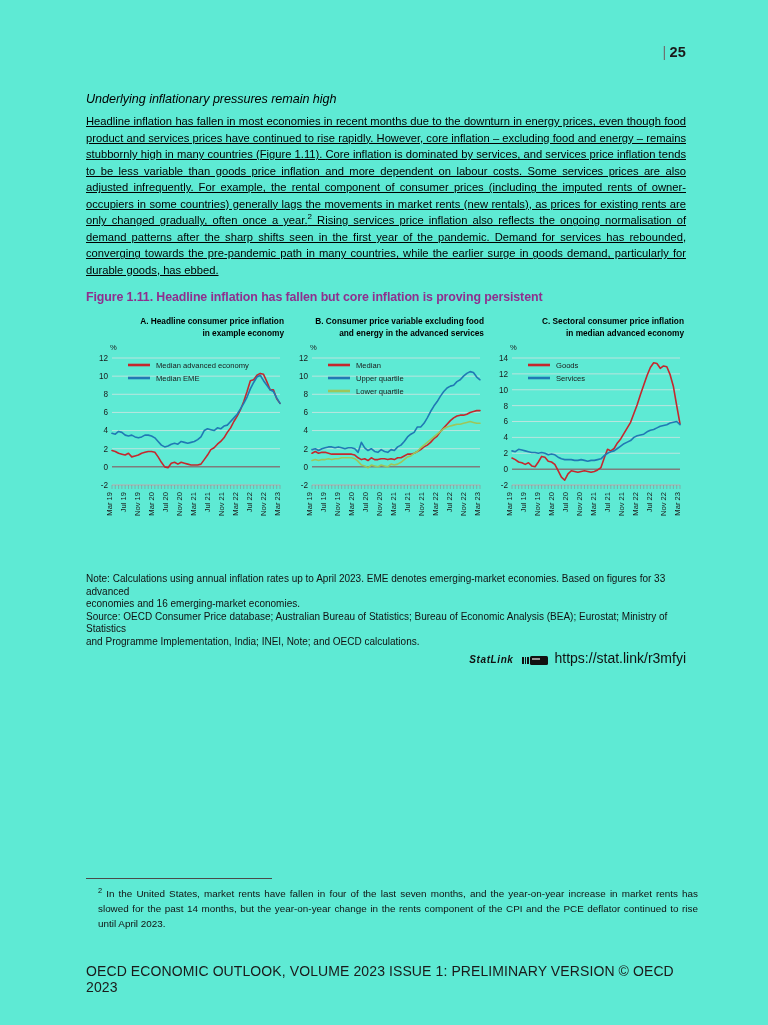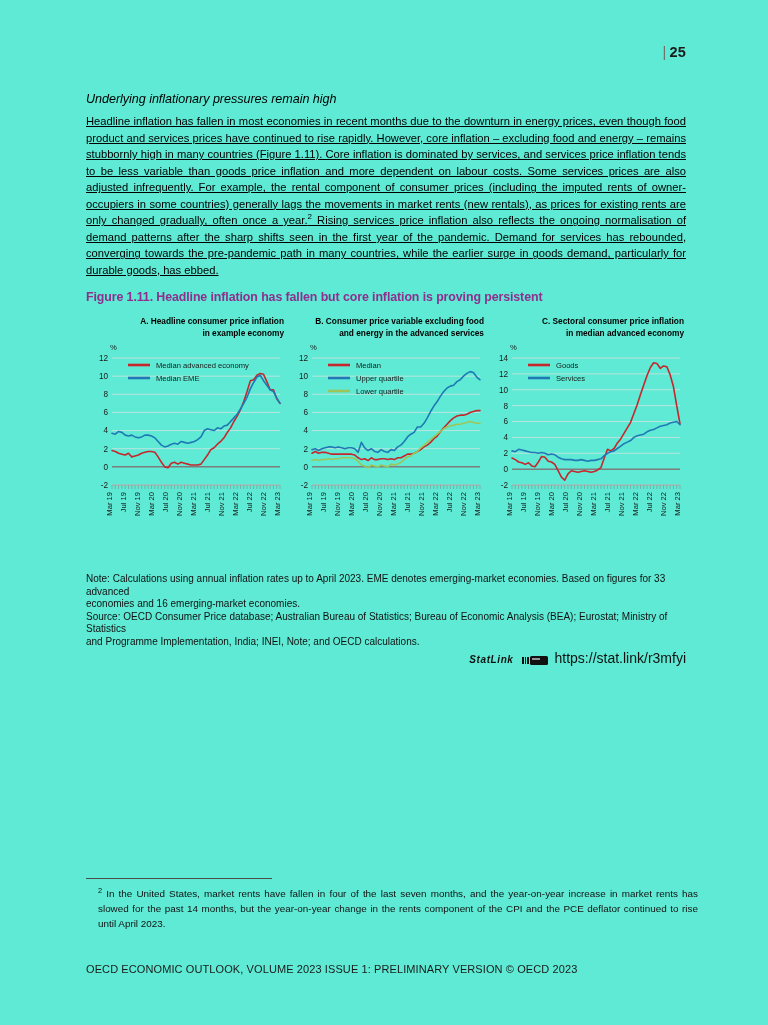--- a/index.html
+++ b/index.html
@@ -176,21 +176,21 @@
   .footnote sup {
     font-size: 7.4px;
     vertical-align: super;
     line-height: 0;
   }
   .page-footer {
     position: absolute;
     left: 0;
     top: 963px;
     width: 600px;
-    font-size: 11px;
+    font-size: 14px;
     color: #1a1a1a;
     letter-spacing: 0.1px;
   }
 
   
   text { font-family: "Liberation Sans", sans-serif; fill: #1a1a1a; }
   .ax-lab { font-size: 8.2px; }
   .ax-unit { font-size: 7.6px; }
   .tick-lab { font-size: 7.6px; }
   .leg-lab { font-size: 7.6px; }

